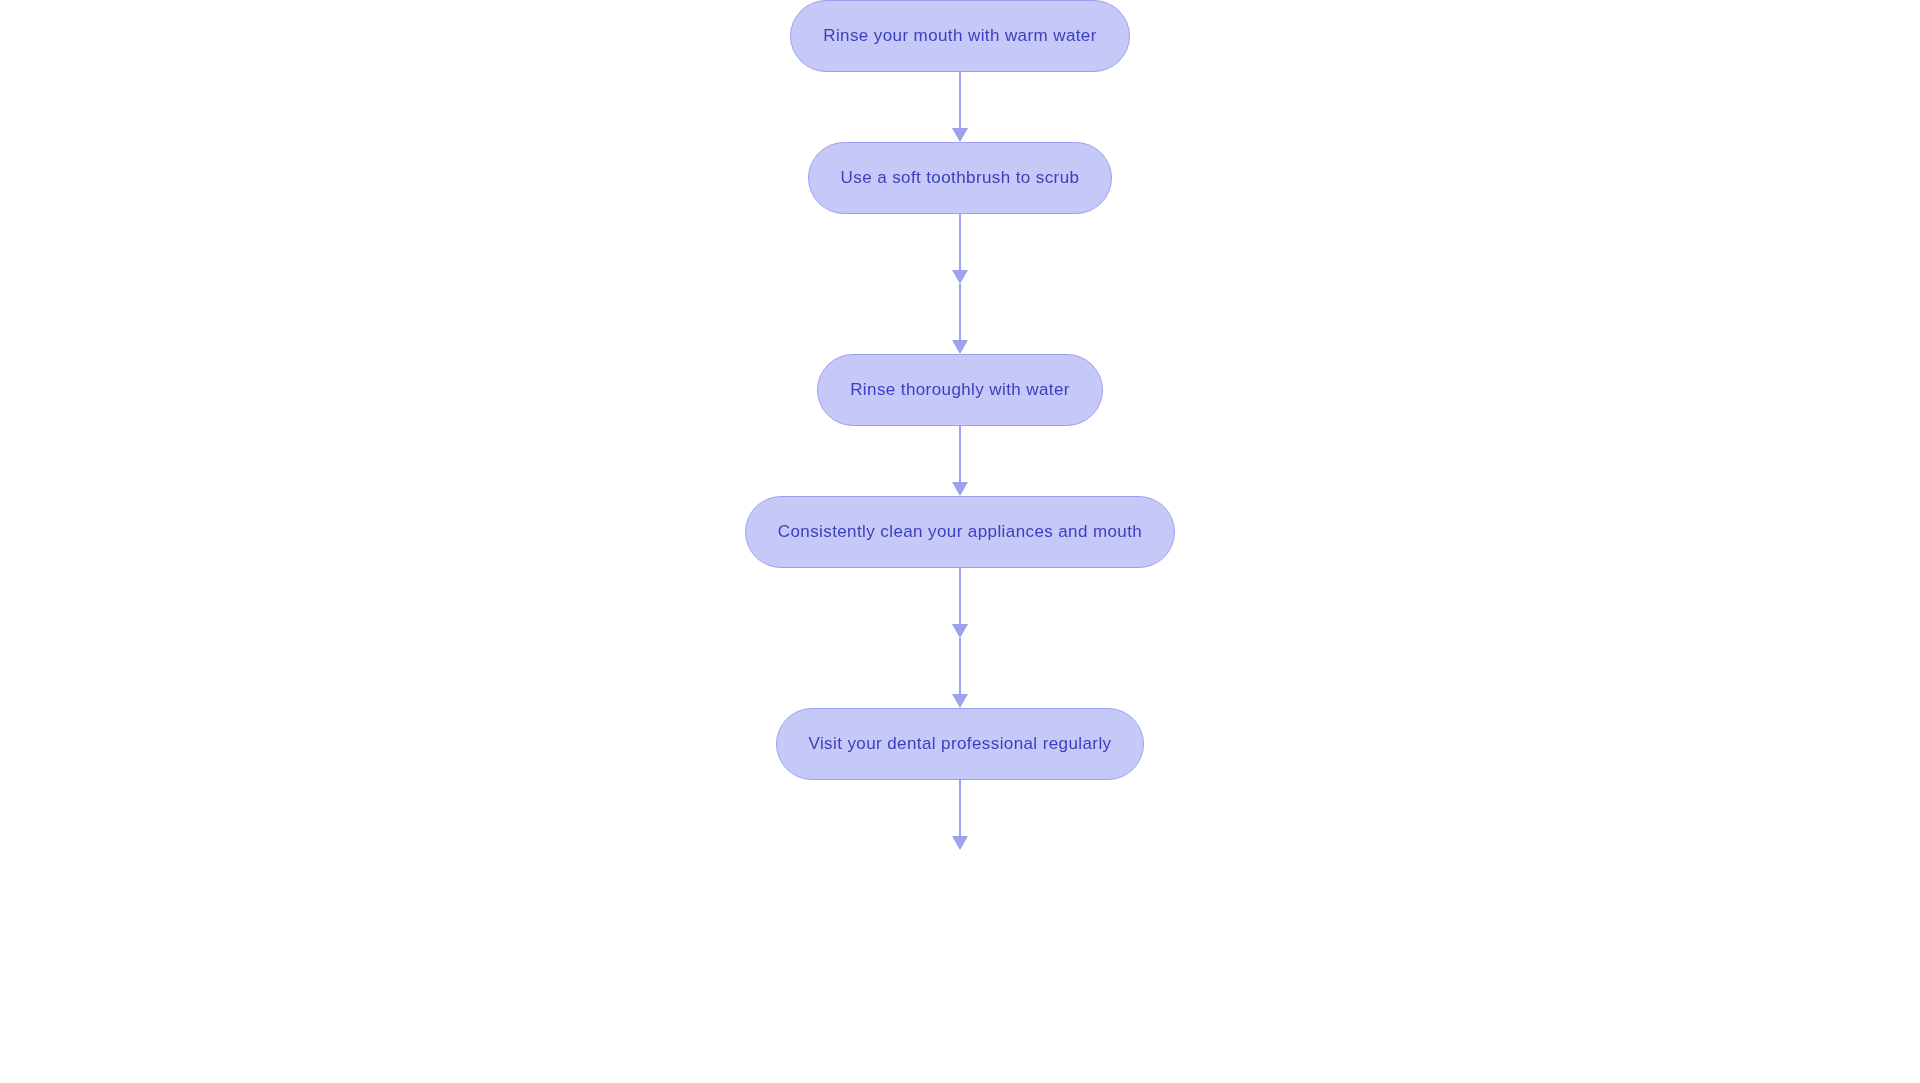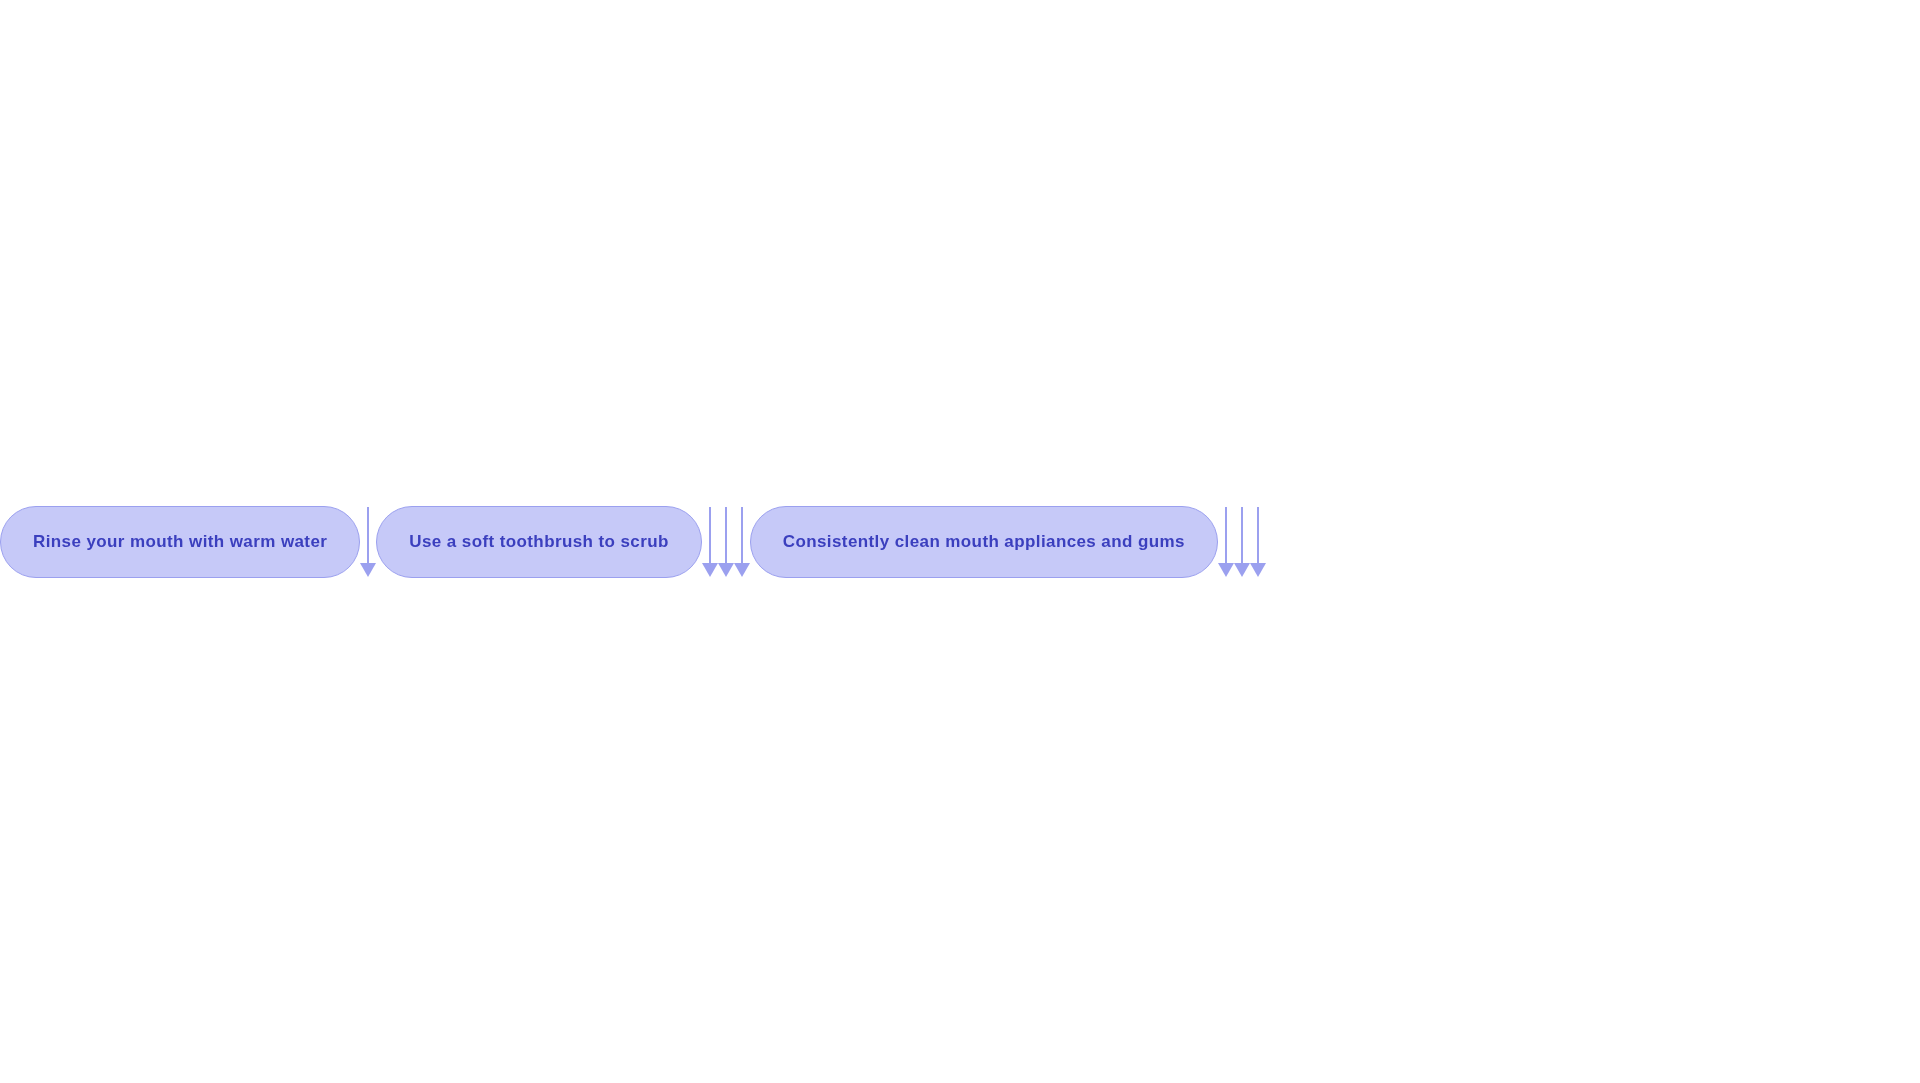--- a/index.html
+++ b/index.html
@@ -10,24 +10,23 @@
     width: 1920px;
     height: 1083px;
     background: var(--page-bg, #ffffff);
     font-family: "Liberation Sans", sans-serif;
     overflow: hidden;
   }
   .flowchart {
     width: 100%;
     height: 100%;
     display: flex;
-    flex-direction: row;
+    flex-direction: column;
     align-items: center;
     box-sizing: border-box;
-    font-weight: bold;
   }
   .flow-node {
     height: 72px;
     box-sizing: border-box;
     display: flex;
     align-items: center;
     justify-content: center;
     padding: 0 32px;
     background: var(--node-fill, #c6c9f8);
     border: 1px solid var(--node-border, #9ba0ef);
@@ -79,41 +78,47 @@
     <div class="line"></div>
     <div class="head"></div>
   </div>
 
 
   <div class="connector">
     <div class="line"></div>
     <div class="head"></div>
   </div>
 
+  <div class="flow-node">
+    <span>Rinse thoroughly with water</span>
+  </div>
 
   <div class="connector">
     <div class="line"></div>
     <div class="head"></div>
   </div>
 
   <div class="flow-node">
-    <span>Consistently clean mouth appliances and gums</span>
+    <span>Consistently clean your appliances and mouth</span>
   </div>
 
   <div class="connector">
     <div class="line"></div>
     <div class="head"></div>
   </div>
 
 
   <div class="connector">
     <div class="line"></div>
     <div class="head"></div>
   </div>
 
+  <div class="flow-node">
+    <span>Visit your dental professional regularly</span>
+  </div>
 
   <div class="connector">
     <div class="line"></div>
     <div class="head"></div>
   </div>
 
 
 </div>
 
 </body></html>

